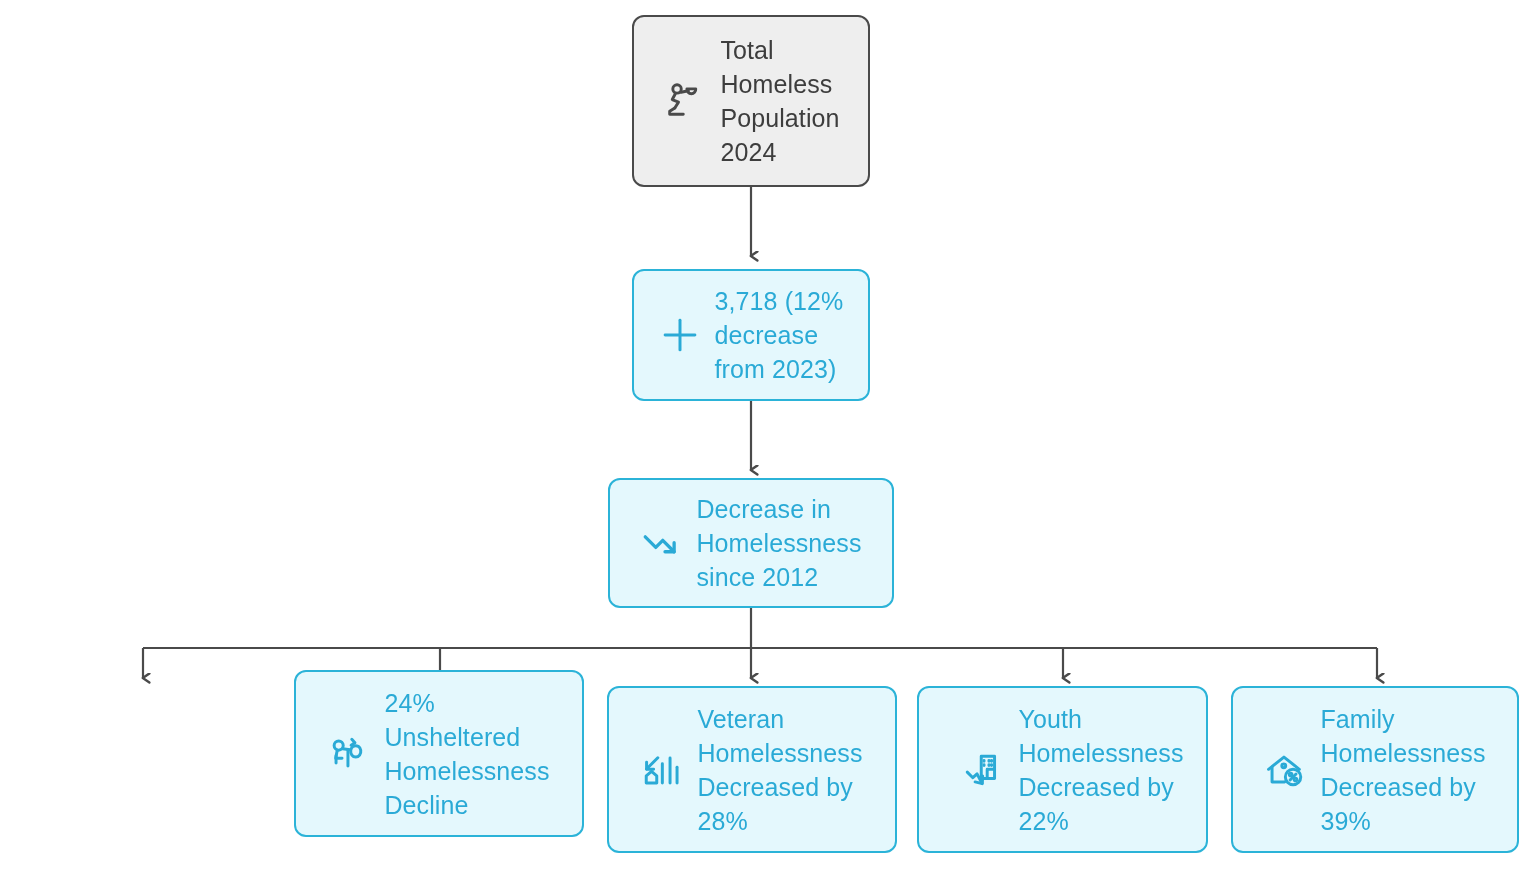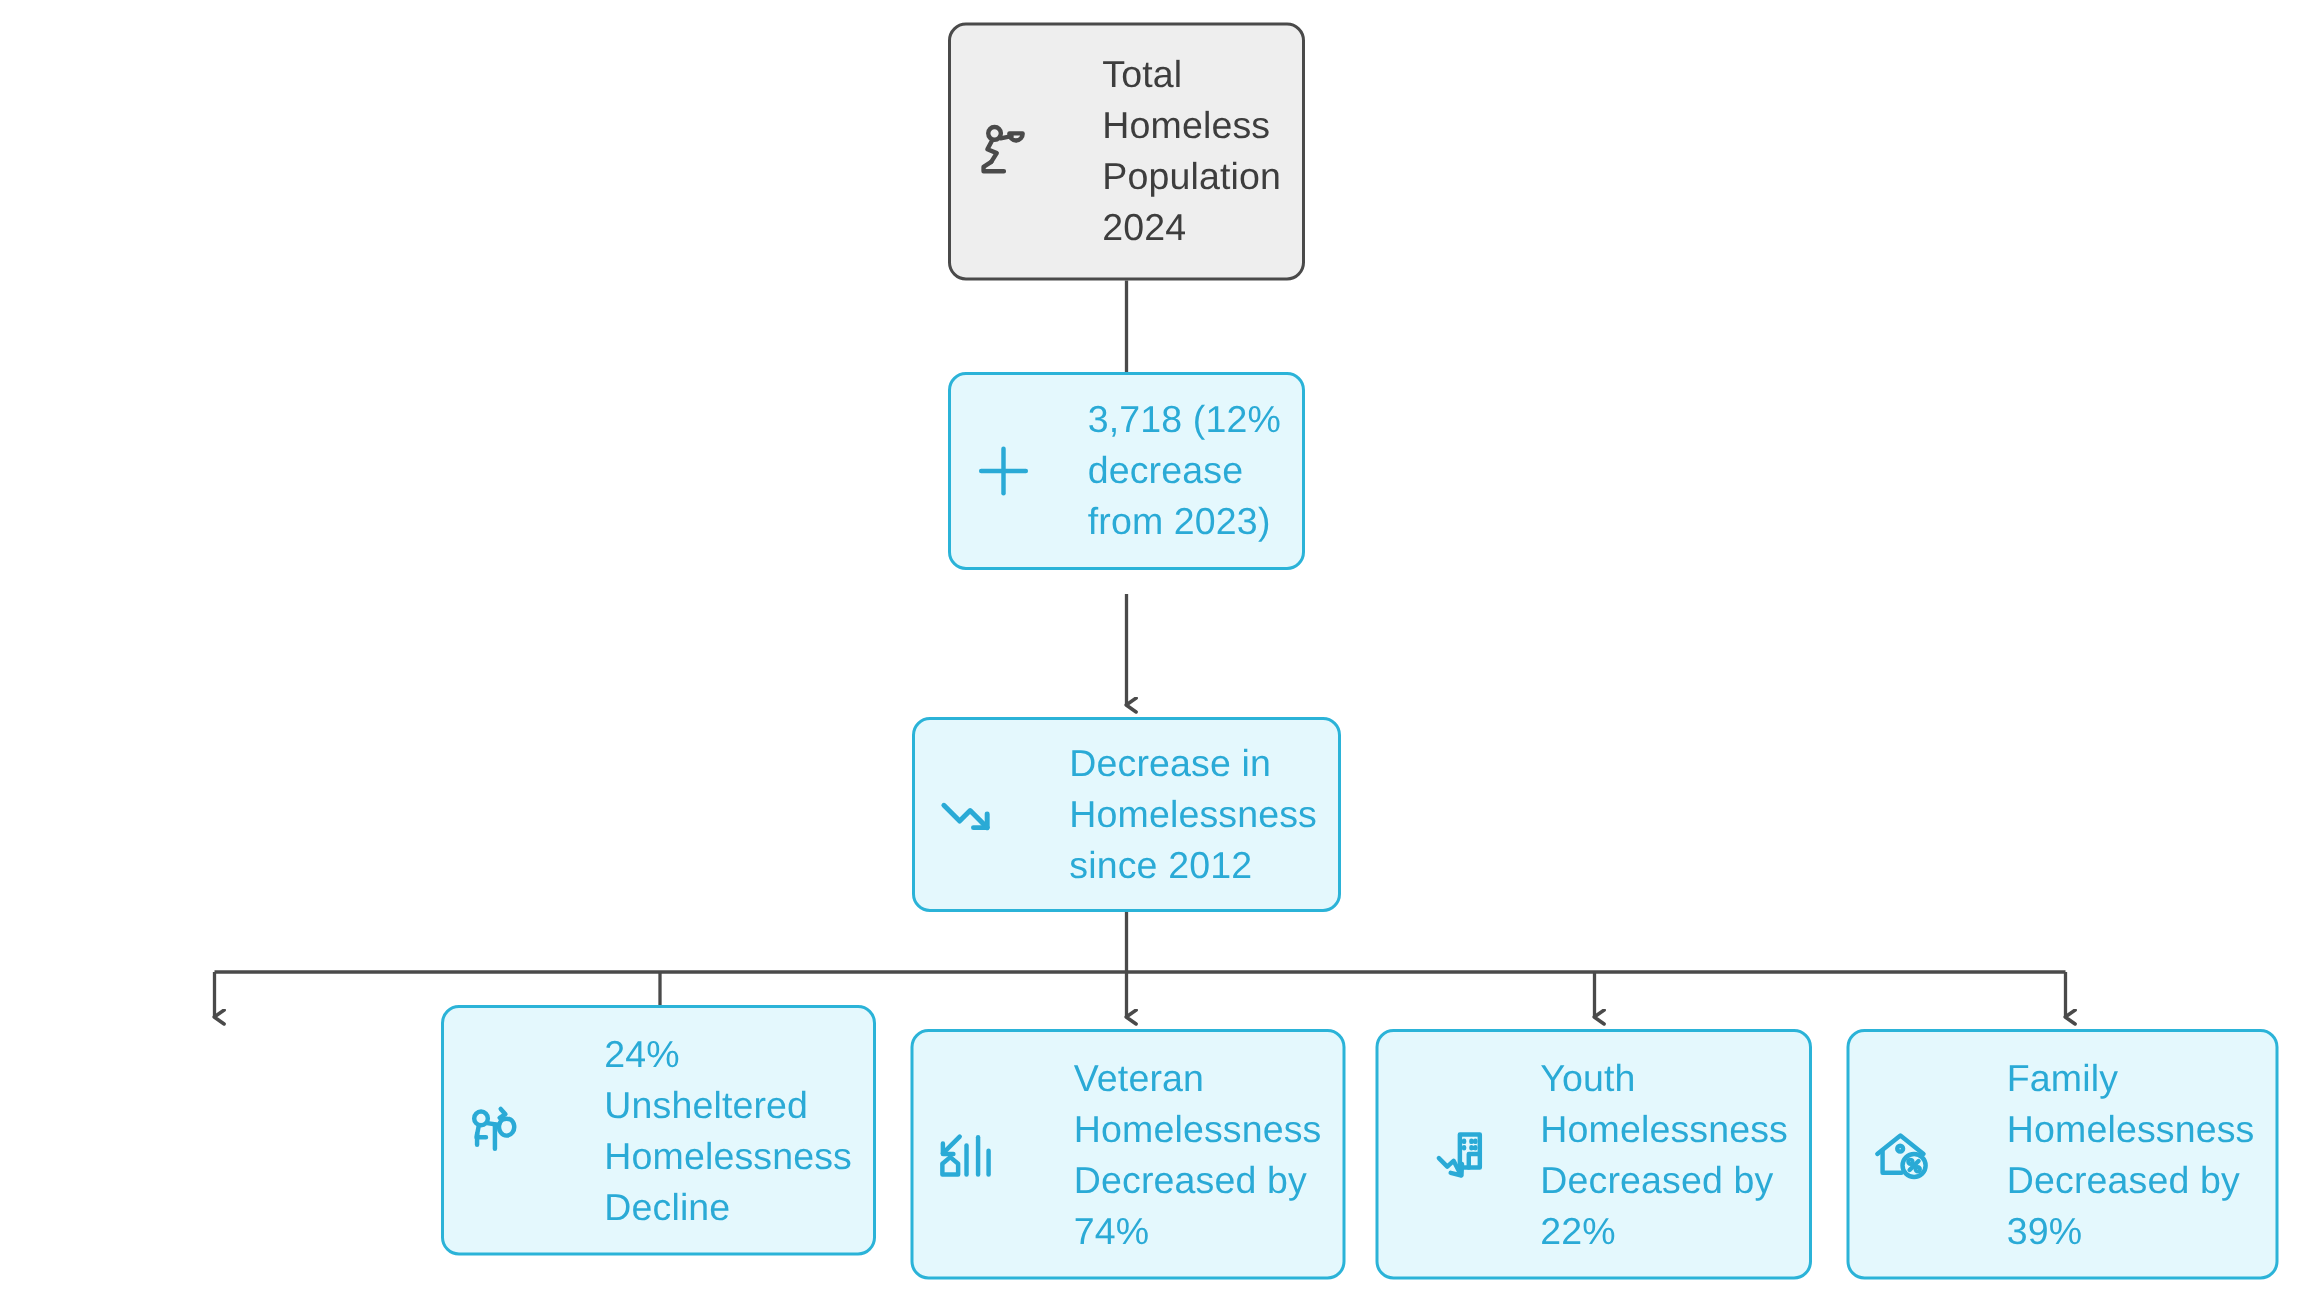--- a/index.html
+++ b/index.html
@@ -31,21 +31,21 @@
     pointer-events: none;
   }
 
   .node {
     position: absolute;
     box-sizing: border-box;
     border-radius: 12px;
     display: flex;
     flex-direction: row;
     align-items: center;
-    justify-content: space-between;
+    justify-content: center;
     gap: 14px;
     padding: 10px 14px;
   }
 
   .node .icon {
     flex: 0 0 auto;
     display: flex;
     align-items: center;
     justify-content: center;
   }
@@ -67,21 +67,21 @@
 
   
   .node.cyan {
     background: #e4f8fd;
     border: 2.5px solid #2bb3d8;
   }
   .node.cyan .label { color: #2aaad6; }
 
   
   #node-root      { left: 632px;  top: 15px;  width: 238px; height: 172px; }
-  #node-total     { left: 632px;  top: 248px; width: 238px; height: 132px; }
+  #node-total     { left: 632px;  top: 269px; width: 238px; height: 132px; }
   #node-decrease  { left: 608px;  top: 478px; width: 286px; height: 130px; }
 
   #node-overall     { left: 14px;   top: 686px; width: 259px; height: 167px; }
   #node-unsheltered { left: 294px;  top: 670px; width: 290px; height: 167px; }
   #node-veteran     { left: 607px;  top: 686px; width: 290px; height: 167px; }
   #node-youth       { left: 917px;  top: 686px; width: 291px; height: 167px; padding-left: 35px; }
   #node-family      { left: 1231px; top: 686px; width: 288px; height: 167px; }
 </style>
 </head>
 <body>
@@ -175,21 +175,21 @@
         <path d="M3.2 7.6 L3.2 11.6 L7.2 11.6"></path>
         <path d="M12.2 8.4 L12.2 19.4"></path>
         <path d="M16.6 5.2 L16.6 19.4"></path>
         <path d="M20.6 10.4 L20.6 19.4"></path>
         <path d="M3.0 19.4 L9.0 19.4 L9.0 15.3 L6.0 12.8 L3.0 15.3 Z"></path>
       </svg>
     </span>
     <span class="label">Veteran
 Homelessness
 Decreased by
-74%</span>
+28%</span>
   </div>
 
   <div class="node cyan" id="node-youth">
     <span class="icon">
       <svg width="42" height="42" viewBox="0 0 24 24" fill="none" stroke="#2aaad6" stroke-width="1.7" stroke-linecap="round" stroke-linejoin="round">
         <path d="M11.0 4.2 L18.6 4.2 L18.6 16.8 L11.0 16.8 Z"></path>
         <path d="M14.4 16.8 L14.4 11.6 L18.6 11.6"></path>
         <path d="M12.6 6.6 L12.6 7.0 M15.4 6.6 L15.4 7.0 M16.9 6.6 L16.9 7.0"></path>
         <path d="M12.6 9.0 L12.6 9.4 M15.4 9.0 L15.4 9.4 M16.9 9.0 L16.9 9.4"></path>
         <path d="M3.0 13.2 L6.2 16.4 L8.6 14.2 L11.4 19.6"></path>

